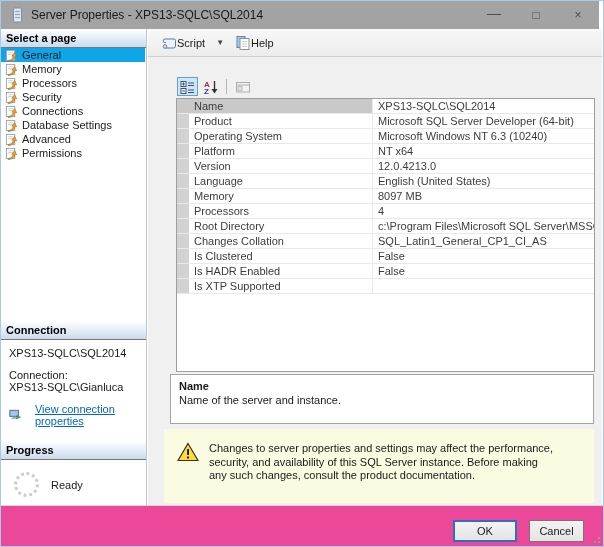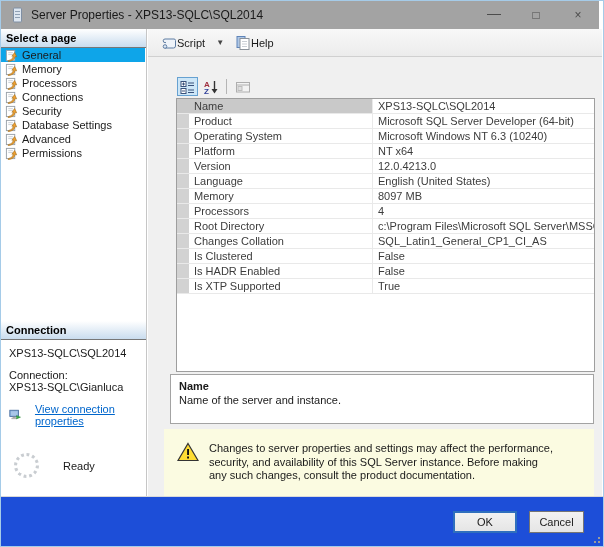--- a/index.html
+++ b/index.html
@@ -31,21 +31,21 @@
   .ticon { flex:0 0 13px; }
   .section { position:absolute; left:0; right:0; }
   .section-connection { top:292px; }
   .section-progress { top:412px; }
   .conn-body { padding:7px 6px 0 8px; font-size:11px; color:#1a1a1a;
     line-height:12.5px; }
   .conn-pair { margin-bottom:9px; }
   .conn-value { word-break:break-all; }
   .link-row { display:flex; align-items:center; gap:14px; margin-top:3px; }
   .link { color:#0066cc; text-decoration:underline; font-size:11px; cursor:pointer; }
-  .prog-body { display:flex; align-items:center; gap:24px; padding:12px 0 0 13px; }
+  .prog-body { display:flex; align-items:center; gap:12px; padding:12px 0 0 13px; }
   .spinner { width:25px; height:25px; border-radius:50%;
     border:3px dotted #c9cdd1; }
   .prog-text { font-size:11px; color:#1a1a1a; }
 
   
   .main { position:absolute; left:147px; top:28px; right:1px; height:477px;
     background:#f0f0f0; }
   .main-toolbar { height:28px; background:linear-gradient(#f8f8f8,#ececec);
     border-bottom:1px solid #d0d0d0; display:flex; align-items:center;
     padding-left:9px; gap:2px; }
@@ -80,22 +80,22 @@
     background:#fff; border:1px solid #a3a3a3; padding:5px 8px; }
   .desc-title { font-size:11px; font-weight:bold; color:#1a1a1a; }
   .desc-text { font-size:11px; color:#1a1a1a; margin-top:2px; }
 
   
   .warning-box { position:absolute; left:16px; top:372px; width:430px; height:74px;
     background:#fbfbe1; display:flex; gap:10px; padding:13px 38px 0 13px; }
   .warn-text { font-size:11px; color:#1a1a1a; line-height:13.5px; }
 
   
-  .bottom-strip { position:absolute; left:0; right:0; bottom:0; height:50px;
-    background:#1d4ed8; border-top:1px solid #d9d9d9; }
+  .bottom-strip { position:absolute; left:0; right:0; bottom:0; height:41px;
+    background:#ec4899; border-top:1px solid #d9d9d9; }
   .btn { position:absolute; top:14px; height:22px; font-size:11px;
     color:#1a1a1a; background:linear-gradient(#f2f2f2,#e5e5e5);
     display:flex; align-items:center; justify-content:center; }
   .btn-ok { left:452px; width:64px; border:2px solid #2f6fbd; }
   .btn-cancel { left:528px; width:55px; border:1px solid #757575; }
   .grip { position:absolute; right:3px; bottom:3px; width:8px; height:8px; }
   .grip i { position:absolute; width:2px; height:2px; background:#9a9a9a; }
   .grip i:nth-child(1){ right:0; bottom:0; }
   .grip i:nth-child(2){ right:4px; bottom:0; }
   .grip i:nth-child(3){ right:0; bottom:4px; }
@@ -201,27 +201,27 @@
       <div class="tree-item">
         <svg class="ticon" width="13" height="13">
             <use href="#i-page"></use>
           </svg>
         <span>Processors</span>
       </div>
       <div class="tree-item">
         <svg class="ticon" width="13" height="13">
             <use href="#i-page"></use>
           </svg>
+        <span>Security</span>
+      </div>
+      <div class="tree-item">
+        <svg class="ticon" width="13" height="13">
+            <use href="#i-page"></use>
+          </svg>
         <span>Connections</span>
-      </div>
-      <div class="tree-item">
-        <svg class="ticon" width="13" height="13">
-            <use href="#i-page"></use>
-          </svg>
-        <span>Security</span>
       </div>
       <div class="tree-item">
         <svg class="ticon" width="13" height="13">
             <use href="#i-page"></use>
           </svg>
         <span>Database Settings</span>
       </div>
       <div class="tree-item">
         <svg class="ticon" width="13" height="13">
             <use href="#i-page"></use>
@@ -249,20 +249,21 @@
         <div class="link-row">
           <svg width="15" height="14">
               <use href="#i-monitor"></use>
             </svg>
           <span class="link">View connection properties</span>
         </div>
       </div>
     </div>
 
     <div class="section section-progress">
+      <div class="panel-header">Progress</div>
       <div class="prog-body">
         <div class="spinner"></div>
         <span class="prog-text">Ready</span>
       </div>
     </div>
   </div>
 
   <div class="main">
     <div class="main-toolbar">
       <div class="tb-btn">
@@ -346,21 +347,20 @@
           <div class="grid-row">
             <div class="cell-name">Is Clustered</div>
             <div class="cell-value">False</div>
           </div>
           <div class="grid-row">
             <div class="cell-name">Is HADR Enabled</div>
             <div class="cell-value">False</div>
           </div>
           <div class="grid-row">
             <div class="cell-name">Is XTP Supported</div>
-            <div class="cell-value">True</div>
           </div>
         </div>
       </div>
 
       <div class="desc-box">
         <div class="desc-title">Name</div>
         <div class="desc-text">Name of the server and instance.</div>
       </div>
 
       <div class="warning-box">

